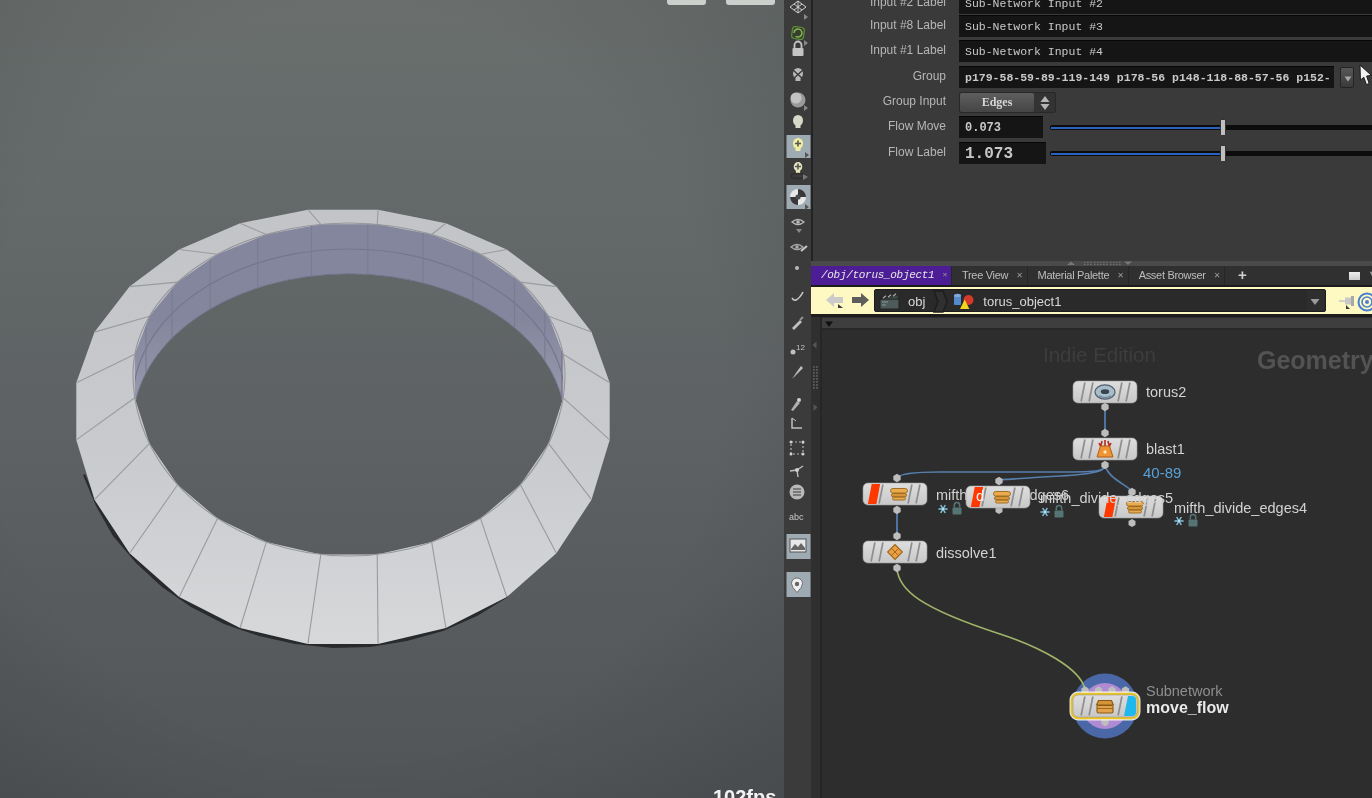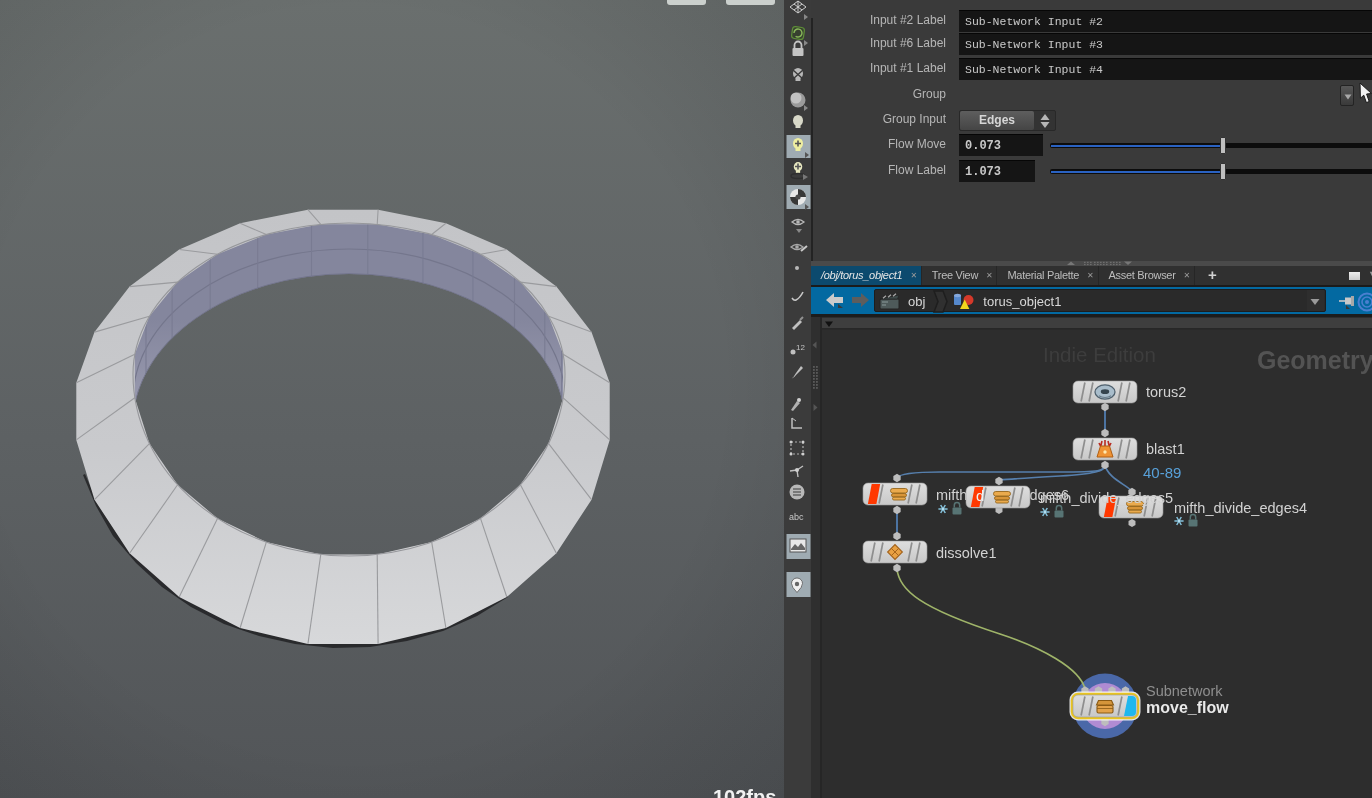--- a/index.html
+++ b/index.html
@@ -1,47 +1,47 @@
 <!DOCTYPE html>
 <html><head><meta charset="utf-8"><style>
 * { margin:0; padding:0; box-sizing:border-box; }
 html,body { width:1372px; height:798px; overflow:hidden; background:#2d2d2d;
   font-family:"Liberation Sans", sans-serif; }
 #rightside { position:absolute; left:811px; top:0; width:561px; height:798px; background:#3a3a3a; }
 #parampane { position:absolute; left:811px; top:0; width:561px; height:261px; background:#3a3a3a;
-  border-left:2px solid #232323;margin-top:18px; }
+  border-left:2px solid #232323; }
 .plabel { position:absolute; right:426px; height:16px; font-size:12px; color:#b6b6b6; white-space:nowrap; }
 .tf { position:absolute; left:146px; height:22px; background:#151515; color:#c9c9c9;
   font-family:"Liberation Mono", monospace; line-height:22px; padding-left:6px;
   white-space:nowrap; overflow:hidden; border-top:1px solid #060606; }
 .combo { position:absolute; left:146px; width:97px; height:21px; background:#333;
   border:1px solid #282828; border-radius:2px; }
 .combosel { position:absolute; left:0; top:0; width:74px; height:19px; border-radius:2px;
   background:linear-gradient(#5e5e5e,#454545); color:#d6d6d6; font-size:12px; font-weight:bold;
-  text-align:center; line-height:19px; }
+  text-align:center; line-height:19px;font-family:Liberation Serif, serif; }
 .comboarr { position:absolute; left:74px; top:0; width:22px; height:19px; }
 .dropbtn { position:absolute; left:527px; width:14px; height:21px;
   background:linear-gradient(#575757,#3a3a3a); border:1px solid #232323; border-radius:2px; }
 .slider { position:absolute; left:237px; width:324px; height:5px; }
 .strack { position:absolute; left:0; top:0; width:324px; height:5px; background:#0c0c0c; border-radius:2px; }
 .sblue { position:absolute; left:1px; top:1.5px; width:170px; height:2.5px; background:#2a62c2; }
 .shandle { position:absolute; left:170px; top:-6px; width:6px; height:17px; background:#bfbfbf;
   border:1px solid #333; border-radius:1px; }
 #splitbar { position:absolute; left:811px; top:261px; width:561px; height:5px; background:#4a4a4a; }
 #tabbar { position:absolute; left:811px; top:266px; width:561px; height:21px; background:#303030;
   border-bottom:2px solid #1b1b1b; }
 .tab { float:left; height:19px; line-height:19px; padding:0 4px 0 10px; font-size:11px; letter-spacing:-0.3px;
   color:#bdbdbd; border-right:1px solid #262626; }
-.tab.active { background:#0c4a6e; color:#e6e6e6; }
+.tab.active { background:#4c1d95; color:#e6e6e6;font-family:Liberation Mono, monospace; }
 .tx { font-size:8px; color:#9a9a9a; margin-left:8px; position:relative; top:-1px; }
 .plus { float:left; height:19px; line-height:18px; padding:0 0 0 13px; font-size:15px; color:#d0d0d0; font-weight:bold; }
 .sq { position:absolute; left:538px; top:6px; width:11px; height:8px;
   background:linear-gradient(#eee,#ccc); }
 .tdown { position:absolute; left:557px; top:3px; font-size:9px; color:#999; }
-#pathbar { position:absolute; left:811px; top:287px; width:561px; height:27px; background:#0369a1; }
+#pathbar { position:absolute; left:811px; top:287px; width:561px; height:27px; background:#fef9c3; }
 #crumb { position:absolute; left:63px; top:2px; width:452px; height:23px; background:#2a2a2a;
   border:1px solid #1d1d1d; border-radius:2px; display:flex; color:#d8d8d8; }
 .ctext { font-size:13px; line-height:23px; margin-left:5px; }
 #crumbdd { position:absolute; right:1px; top:0px; width:17px; height:21px; background:#2e2e2e; }
 </style></head>
 <body>
 <svg width="786" height="798" style="position:absolute;left:0;top:0">
 <defs>
 <linearGradient id="vpbg" x1="0" y1="0" x2="0" y2="1">
 <stop offset="0" stop-color="#6a6f6e"></stop>
@@ -186,31 +186,32 @@
       <rect x="790" y="539" width="16" height="13" fill="#e8e8e8" stroke="#555" stroke-width="1"></rect>
       <path d="M791 549 l4 -5 3 3 3 -4 4 5 v2 h-14 Z" fill="#666"></path>
       <path d="M797 578 a5.5 5.5 0 0 1 5.5 5.5 q0 3.5 -5.5 9 q-5.5 -5.5 -5.5 -9 a5.5 5.5 0 0 1 5.5 -5.5 Z" fill="#f0f0f0" stroke="#555" stroke-width="0.8"></path>
       <circle cx="797" cy="584" r="2.2" fill="#666"></circle>
     </g>
 </svg>
 <div id="rightside"></div>
 
 <div id="parampane">
   <div class="plabel" style="top:-5px">Input #2 Label</div>
-    <div class="plabel" style="top:18px">Input #6 Label</div>
+    <div class="plabel" style="top:18px">Input #8 Label</div>
     <div class="plabel" style="top:43px">Input #1 Label</div>
     <div class="plabel" style="top:69px">Group</div>
     <div class="plabel" style="top:94px">Group Input</div>
     <div class="plabel" style="top:119px">Flow Move</div>
     <div class="plabel" style="top:145px">Flow Label</div>
   <div class="tf" style="top:-8px;width:415px;font-weight:normal;font-size:11.5px">Sub-Network Input #2</div>
     <div class="tf" style="top:15px;width:415px;font-weight:normal;font-size:11.5px">Sub-Network Input #3</div>
     <div class="tf" style="top:40px;width:415px;font-weight:normal;font-size:11.5px">Sub-Network Input #4</div>
+    <div class="tf" style="top:66px;width:375px;font-weight:bold;font-size:11.5px">p179-58-59-89-119-149 p178-56 p148-118-88-57-56 p152-</div>
     <div class="tf" style="top:116px;width:84px;font-weight:bold;font-size:12px">0.073</div>
-    <div class="tf" style="top:142px;width:76px;font-weight:bold;font-size:12px">1.073</div>
+    <div class="tf" style="top:142px;width:87px;font-weight:bold;font-size:16px">1.073</div>
   <div class="combo" style="top:92px">
      <div class="combosel">Edges</div>
      <div class="comboarr"><svg width="22" height="20">
           <path d="M11 3 l4.5 6 h-9 Z" fill="#b5b5b5"></path>
           <path d="M11 17 l-4.5 -6 h9 Z" fill="#b5b5b5"></path>
         </svg></div>
   </div>
   <div class="dropbtn" style="top:67px"><svg width="14" height="20">
         <path d="M3.5 8.5 h7 l-3.5 5 Z" fill="#a8a8a8"></path>
       </svg></div>

